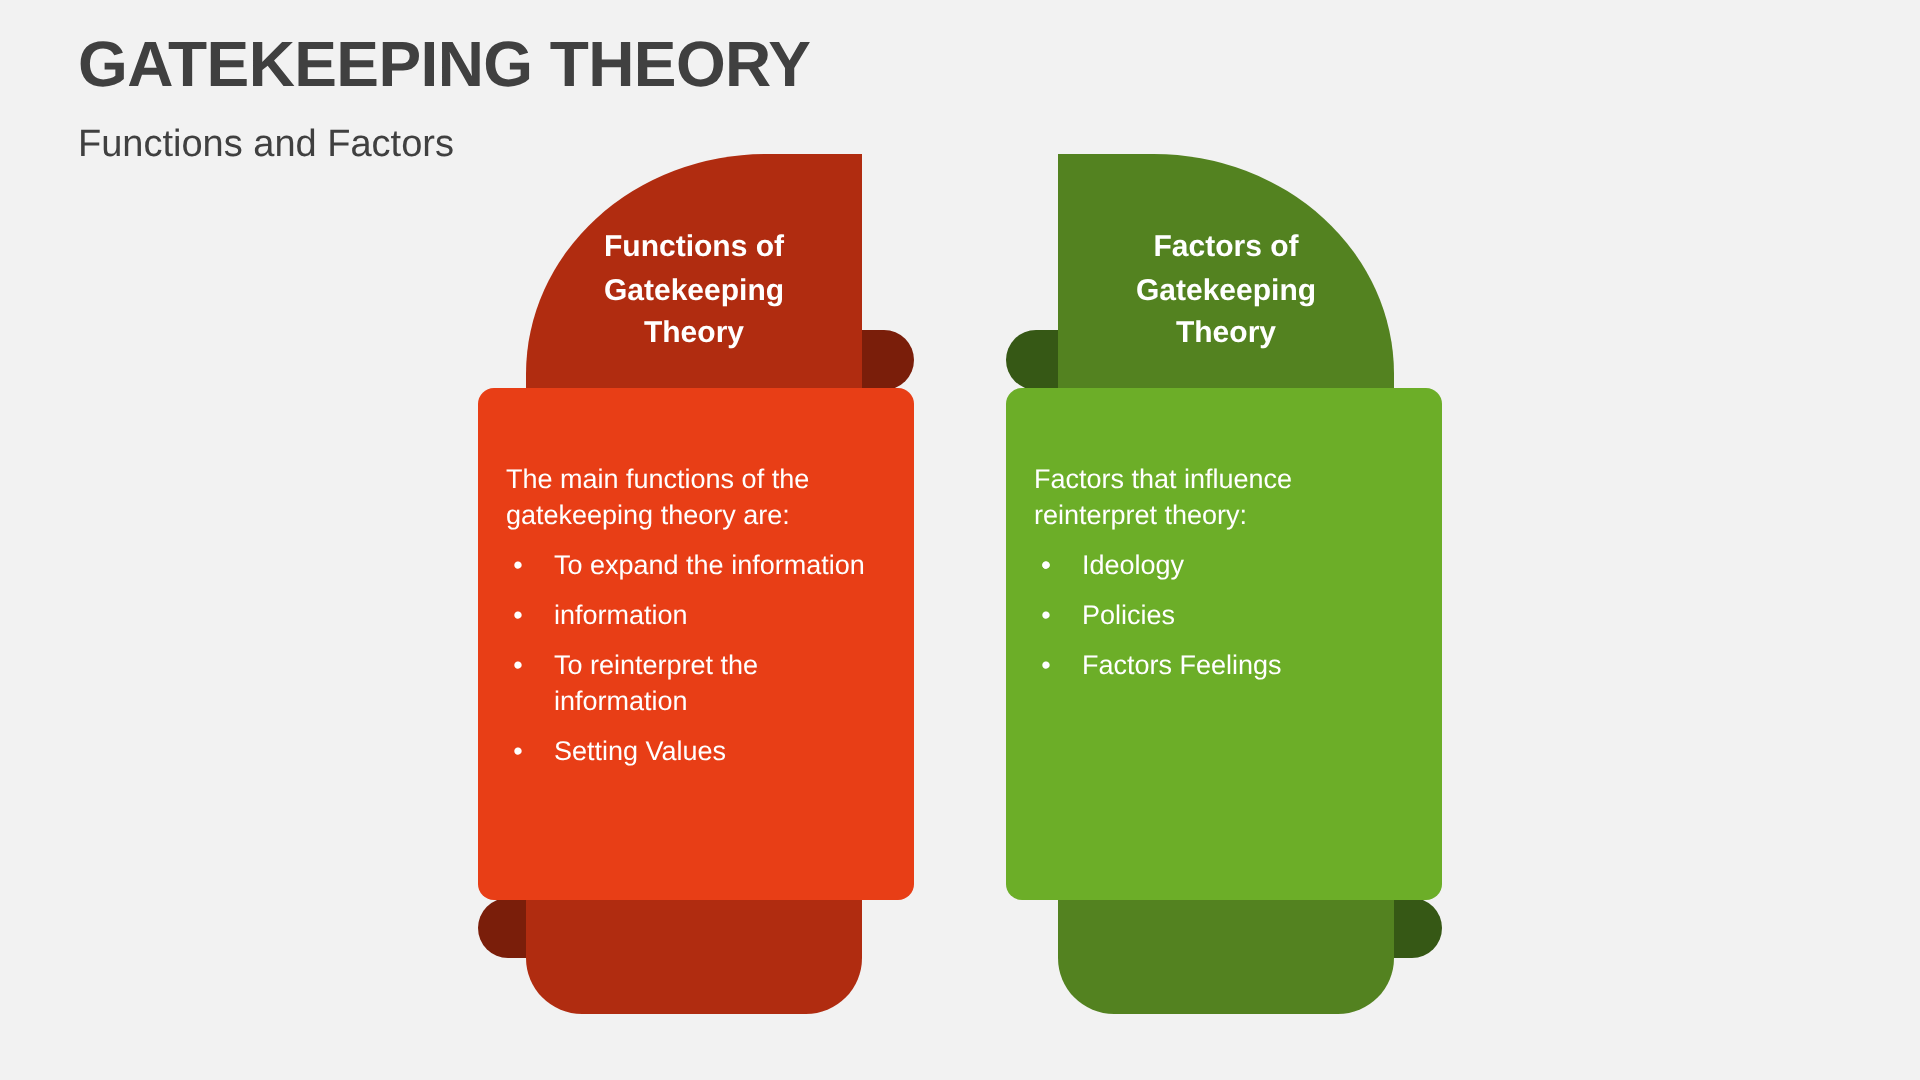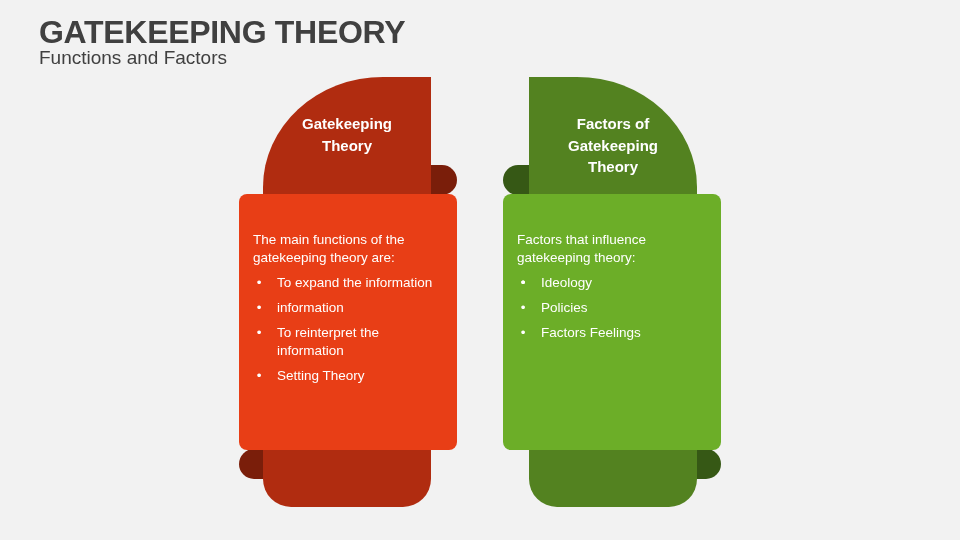--- a/index.html
+++ b/index.html
@@ -6,21 +6,21 @@
     body {
       width: 960px; height: 540px; position: relative; overflow: hidden;
       background: #f2f2f2;
       font-family: "Liberation Sans", "DejaVu Sans", sans-serif;
     }
     .title {
       position: absolute; left: 39px; top: 14px;
       font-size: 32px; font-weight: bold; color: #404040; letter-spacing: -0.3px;
     }
     .subtitle {
-      position: absolute; left: 39px; top: 47px;
+      position: absolute; left: 39px; top: 62px;
       font-size: 19px; color: #404040;
     }
     .abs { position: absolute; }
 
     
     .l-top-tab { left: 263px; top: 77px; width: 168px; height: 130px; background: #b02c10; border-top-left-radius: 120px 110px; }
     .l-top-roll { left: 431px; top: 165px; width: 26px; height: 30px; background: #7a1e0a; border-radius: 0 15px 15px 0; }
     .l-bot-roll { left: 239px; top: 449px; width: 30px; height: 30px; background: #7a1e0a; border-radius: 15px 0 0 15px; }
     .l-bot-tab { left: 263px; top: 440px; width: 168px; height: 67px; background: #b02c10; border-radius: 0 0 28px 28px; }
     .l-body { left: 239px; top: 194px; width: 218px; height: 256px; background: #e83e16; border-radius: 8px; }
@@ -56,20 +56,21 @@
 <div class="subtitle">Functions and Factors</div>
 
 <div>
   <div class="abs l-top-tab"></div>
   <div class="abs l-top-roll"></div>
   <div class="abs l-bot-roll"></div>
   <div class="abs l-bot-tab"></div>
   <div class="abs l-body"></div>
 
   <div class="heading l-heading">
+    <div>Functions of</div>
     <div>Gatekeeping</div>
     <div>Theory</div>
   </div>
 
   <div class="content l-content">
     <div class="intro">
       <div>The main functions of the</div>
       <div>gatekeeping theory are:</div>
     </div>
     <ul>
@@ -81,21 +82,21 @@
         <span class="bullet">•</span>
         <div>information</div>
       </li>
       <li>
         <span class="bullet">•</span>
         <div>To reinterpret the</div>
         <div>information</div>
       </li>
       <li>
         <span class="bullet">•</span>
-        <div>Setting Theory</div>
+        <div>Setting Values</div>
       </li>
     </ul>
   </div>
 </div>
 
 <div>
   <div class="abs r-top-tab"></div>
   <div class="abs r-top-roll"></div>
   <div class="abs r-bot-roll"></div>
   <div class="abs r-bot-tab"></div>
@@ -103,21 +104,21 @@
 
   <div class="heading r-heading">
     <div>Factors of</div>
     <div>Gatekeeping</div>
     <div>Theory</div>
   </div>
 
   <div class="content r-content">
     <div class="intro">
       <div>Factors that influence</div>
-      <div>gatekeeping theory:</div>
+      <div>reinterpret theory:</div>
     </div>
     <ul>
       <li>
         <span class="bullet">•</span>
       </li>
       <li>
         <span class="bullet">•</span>
         <div>Ideology</div>
       </li>
       <li>

